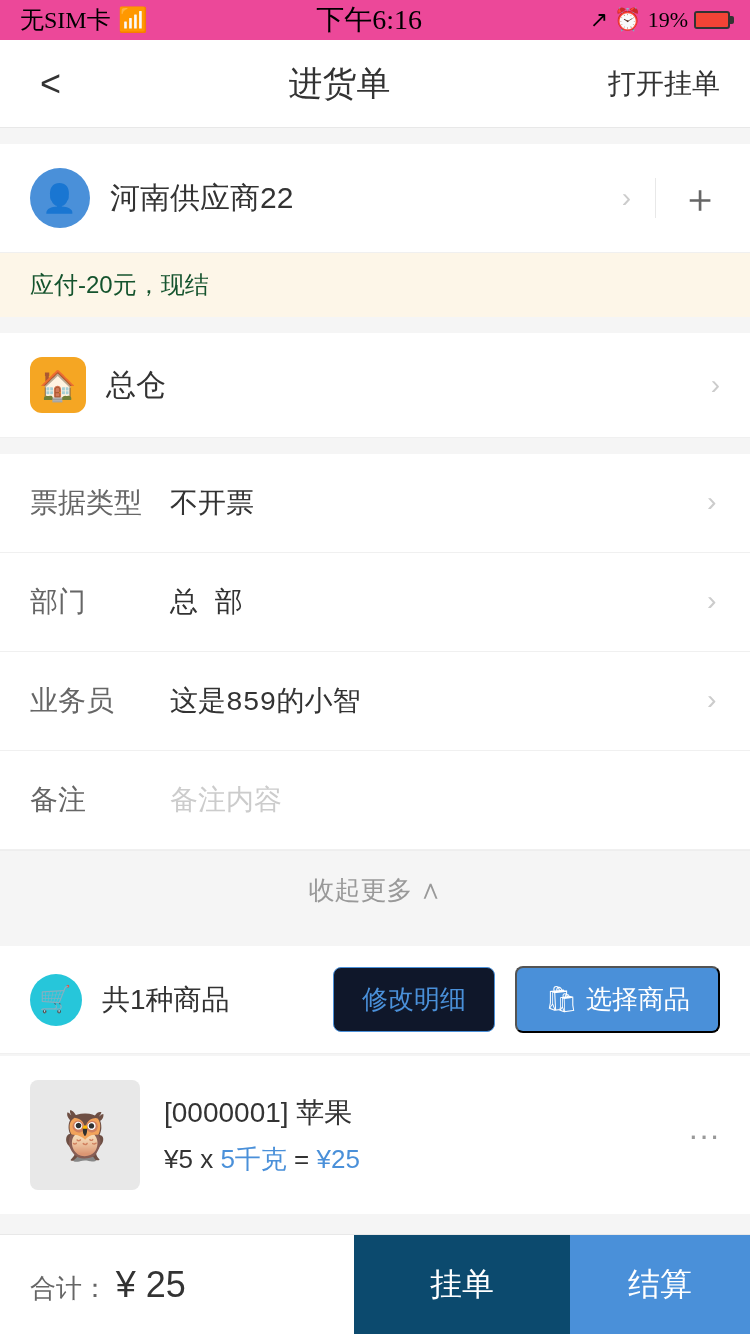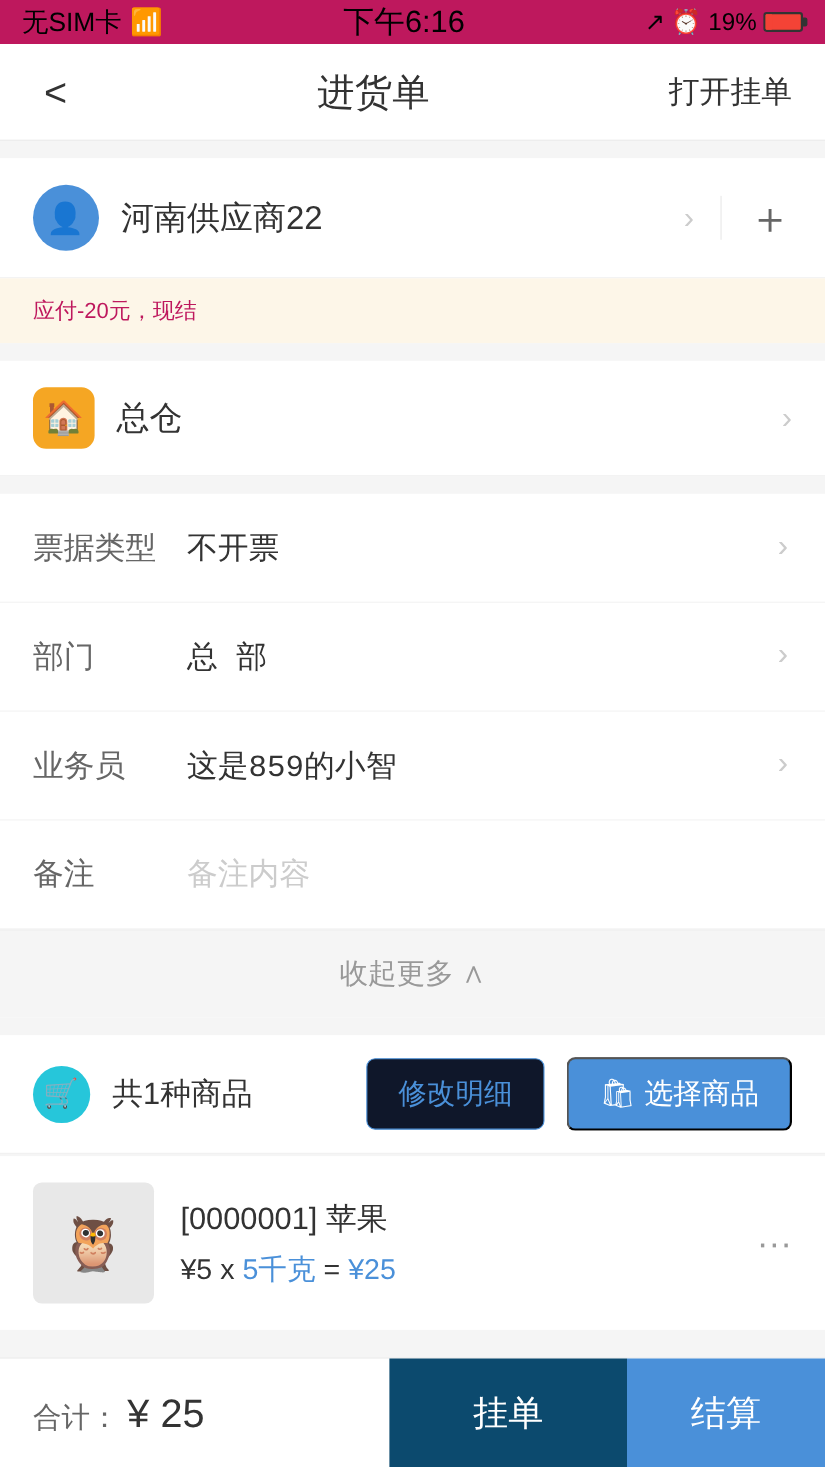--- a/index.html
+++ b/index.html
@@ -8,28 +8,29 @@
       font-family: -apple-system, "PingFang SC", "Helvetica Neue", sans-serif;
       background: #f5f5f5;
       width: 750px;
       min-height: 1334px;
       overflow-x: hidden;
       font-size: 28px;
     }
 
     
     .status-bar {
-      background: #be185d;
+      background: #ec4899;
       height: 40px;
       display: flex;
       align-items: center;
       justify-content: space-between;
       padding: 0 20px;
       font-size: 24px;
       color: #000;
+      font-family: Liberation Serif, serif;
     }
     .status-left { display: flex; align-items: center; gap: 8px; }
     .status-center { font-size: 28px; font-weight: 500; }
     .status-right { display: flex; align-items: center; gap: 6px; font-size: 22px; }
     .battery-icon {
       display: inline-block;
       width: 36px;
       height: 18px;
       border: 2px solid #333;
       border-radius: 3px;
@@ -133,22 +134,22 @@
     .chevron-right {
       color: #ccc;
       font-size: 28px;
       margin-left: 10px;
     }
 
     
     .notice-banner {
       background: #fdf6e8;
       padding: 16px 30px;
-      font-size: 20px;
-      color: #be185d;
+      font-size: 24px;
+      color: #14532d;
     }
 
     
     .warehouse-row {
       display: flex;
       align-items: center;
       padding: 24px 30px;
       background: #fff;
       border-bottom: 1px solid #f0f0f0;
     }

